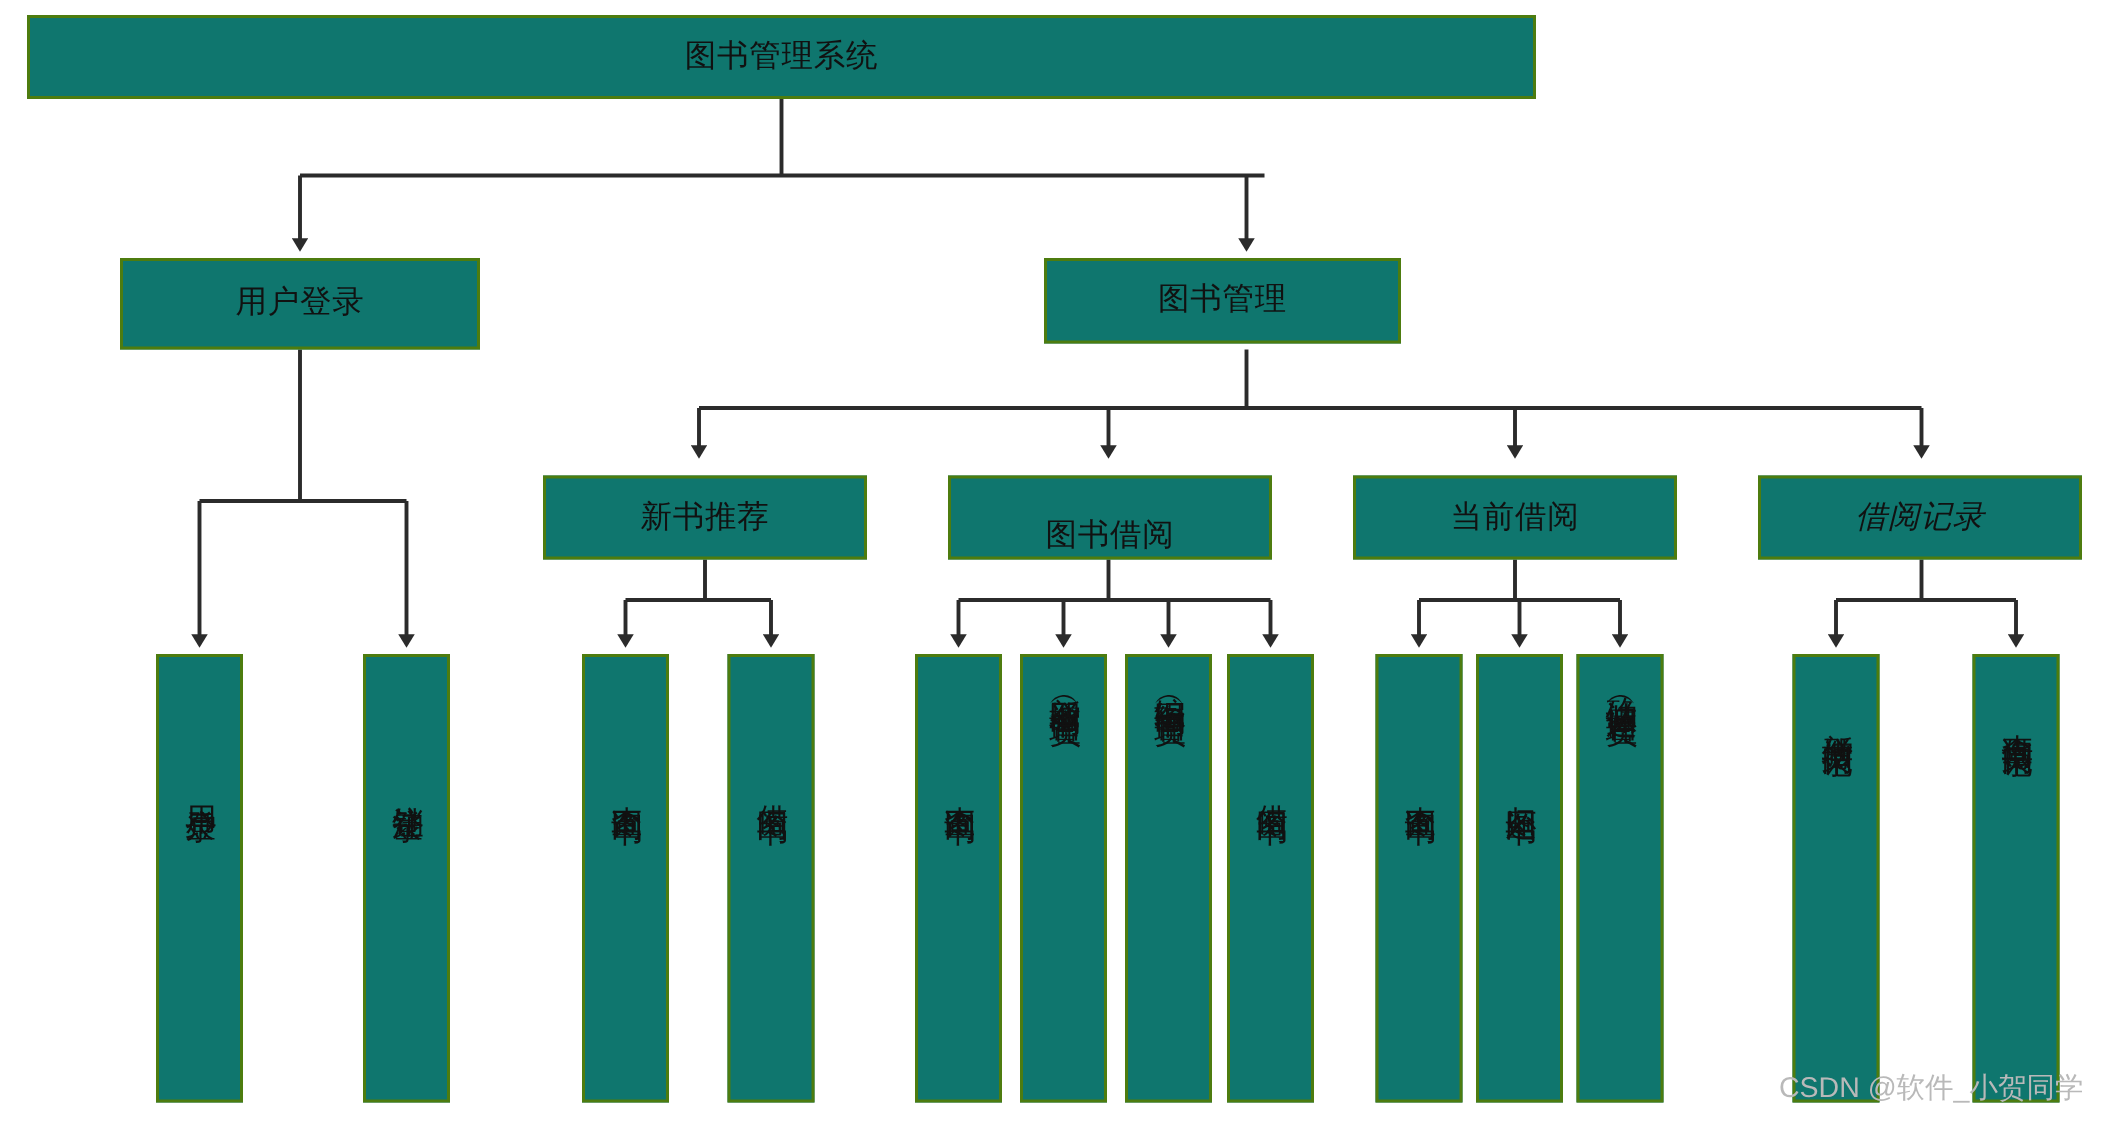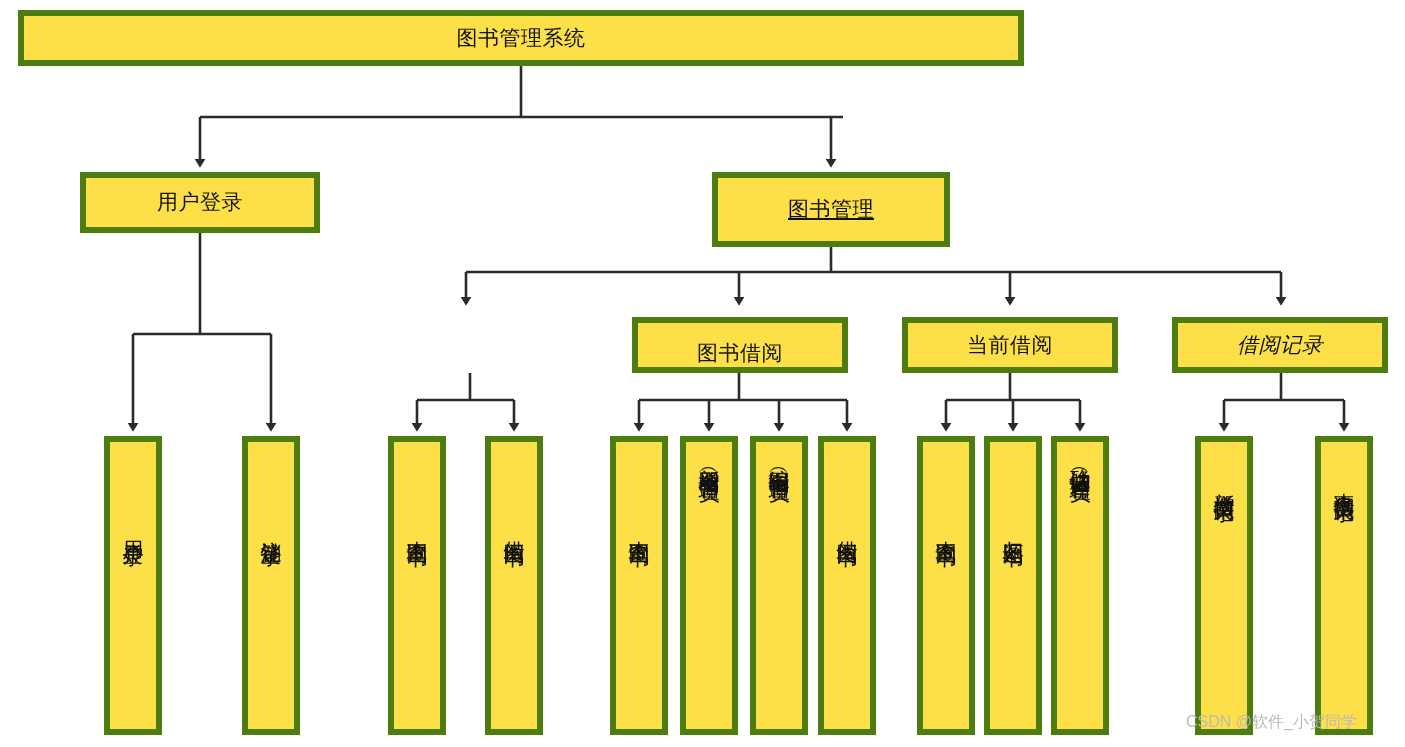--- a/index.html
+++ b/index.html
@@ -22,22 +22,22 @@
     position: absolute;
     left: 0;
     top: 0;
     width: 1405px;
     height: 747px;
     pointer-events: none;
   }
   .node {
     position: absolute;
     box-sizing: border-box;
-    background: #fde047;
-    border: 6px solid #4d7c0f;
+    background: #0f766e;
+    border: 2px solid #4d7c0f;
     display: flex;
     align-items: center;
     justify-content: center;
     color: #111111;
     z-index: 2;
   }
   .node .label {
     display: block;
     text-align: center;
     line-height: 1.28;
@@ -63,21 +63,21 @@
   .node.vertical.mid .label {
     margin-top: 72px;
   }
   .node.vertical.long .label {
     margin-top: 0px;
   }
   #watermark {
     position: absolute;
     left: 1186px;
     top: 712px;
-    font-size: 16px;
+    font-size: 19px;
     color: #b9b9b9;
     white-space: nowrap;
     z-index: 5;
   }
 </style>
 </head>
 <body>
 
 <div id="canvas">
 
@@ -131,24 +131,27 @@
     </g>
   </svg>
 
   <div class="node horizontal" style="left:18px; top:10px; width:1006px; height:56px;">
     <span class="label">图书管理系统</span>
   </div>
 
   <div class="node horizontal" style="left:80px; top:172px; width:240px; height:61px;">
     <span class="label">用户登录</span>
   </div>
-  <div class="node horizontal" style="left:712px; top:172px; width:238px; height:75px;text-decoration:underline;">
+  <div class="node horizontal" style="left:696px; top:172px; width:238px; height:57px;">
     <span class="label">图书管理</span>
   </div>
 
+  <div class="node horizontal" style="left:362px; top:317px; width:216px; height:56px;">
+    <span class="label">新书推荐</span>
+  </div>
   <div class="node horizontal" style="left:632px; top:317px; width:216px; height:56px;align-items:flex-end;">
     <span class="label">图书借阅</span>
   </div>
   <div class="node horizontal" style="left:902px; top:317px; width:216px; height:56px;align-items:center;">
     <span class="label">当前借阅</span>
   </div>
   <div class="node horizontal" style="left:1172px; top:317px; width:216px; height:56px;font-style:italic;">
     <span class="label">借阅记录</span>
   </div>
 

